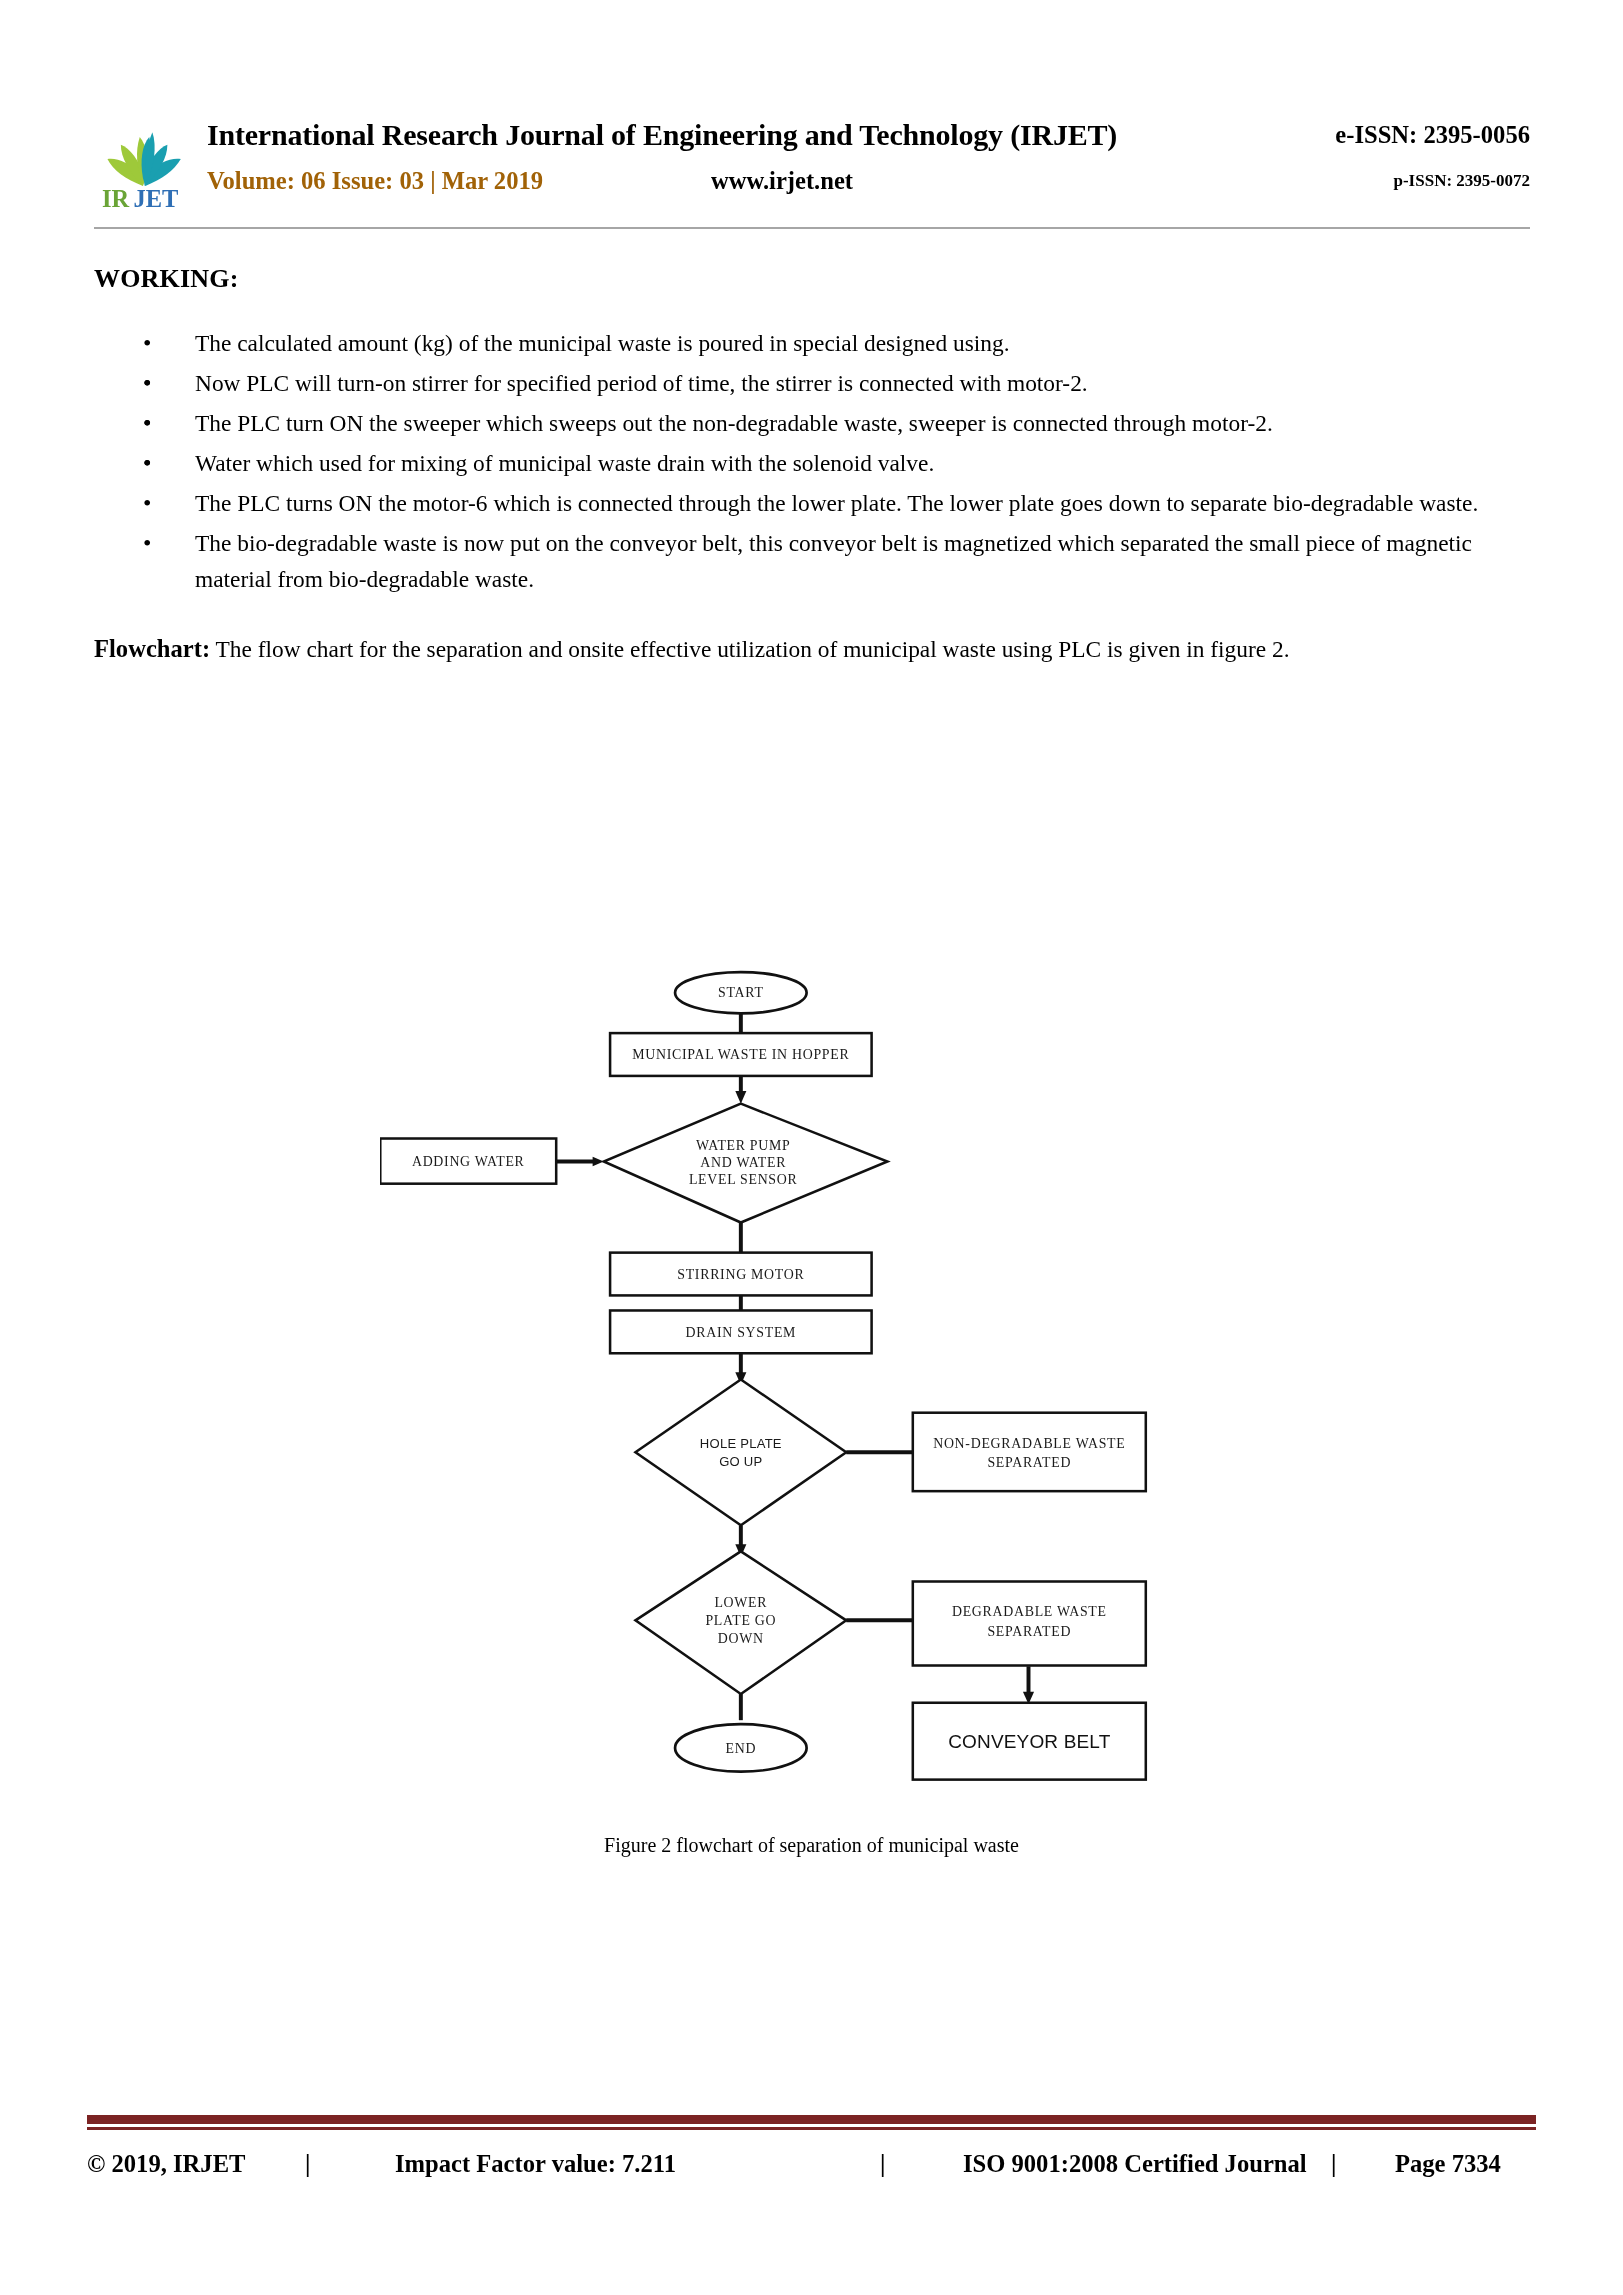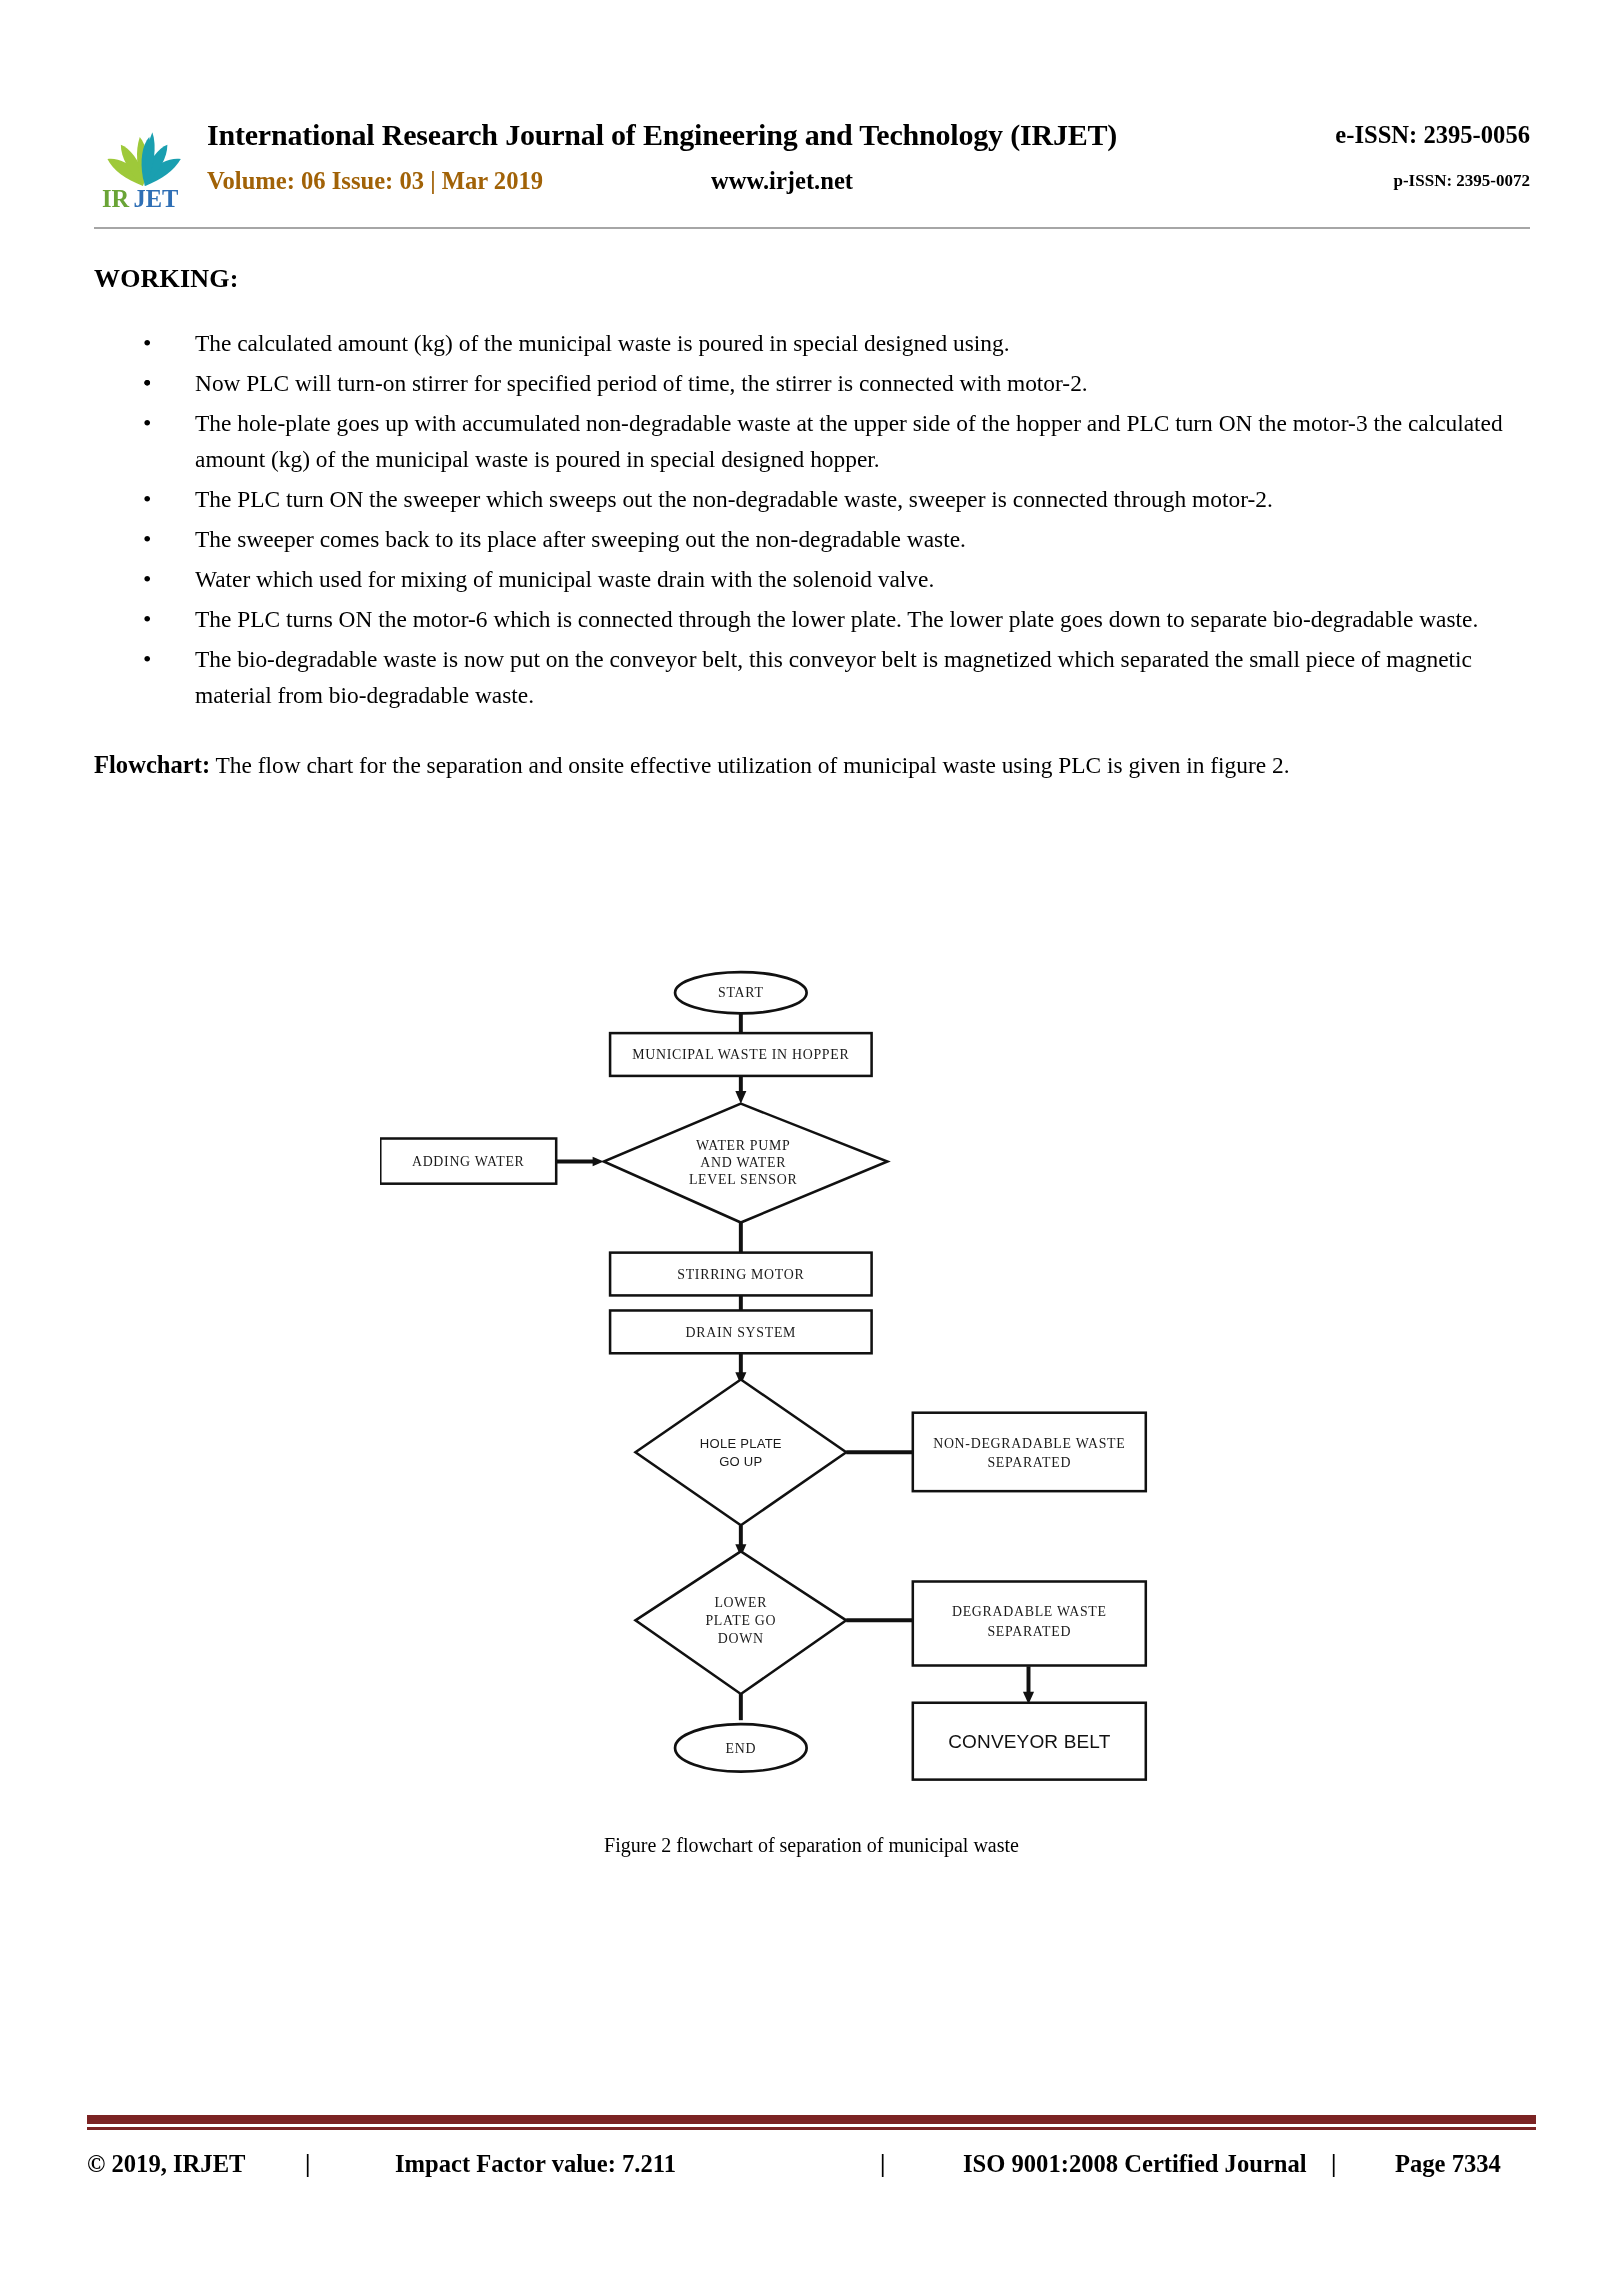--- a/index.html
+++ b/index.html
@@ -297,23 +297,23 @@
   <div class="header-rule"></div>
 
   <div class="content">
 
     <h2 class="section-title">WORKING:</h2>
 
     <ul class="working-list">
       <li><span class="bullet">•</span><span>The calculated amount (kg) of the municipal waste is poured in special designed using.</span></li>
       <li><span class="bullet">•</span></li>
       <li><span class="bullet">•</span><span>Now PLC will turn-on stirrer for specified period of time, the stirrer is connected with motor-2.</span></li>
-      <li><span class="bullet">•</span><span>The hole-plate goes up with accumulated non-degradable waste at the upper side of the hopper and PLC turn ON the motor-3 the calculated amount (kg) of the municipal waste is poured in special designed hopper.</span></li>
+      <li><span class="bullet">•</span></li>
       <li><span class="bullet">•</span><span>The PLC turn ON the sweeper which sweeps out the non-degradable waste, sweeper is connected through motor-2.</span></li>
-      <li><span class="bullet">•</span><span>The sweeper comes back to its place after sweeping out the non-degradable waste.</span></li>
+      <li><span class="bullet">•</span></li>
       <li><span class="bullet">•</span><span>Water which used for mixing of municipal waste drain with the solenoid valve.</span></li>
       <li><span class="bullet">•</span><span>The PLC turns ON the motor-6 which is connected through the lower plate. The lower plate goes down to separate bio-degradable waste.</span></li>
       <li><span class="bullet">•</span><span>The bio-degradable waste is now put on the conveyor belt, this conveyor belt is magnetized which separated the small piece of magnetic material from bio-degradable waste.</span></li>
     </ul>
 
     <p class="flowchart-para"><b>Flowchart:</b><span> The flow chart for the separation and onsite effective utilization of municipal waste using PLC is given in figure 2.</span></p>
   </div>
 
   <div class="flow-wrap">
     <svg width="793" height="947" viewBox="0 0 1000 1195" xmlns="http://www.w3.org/2000/svg">

